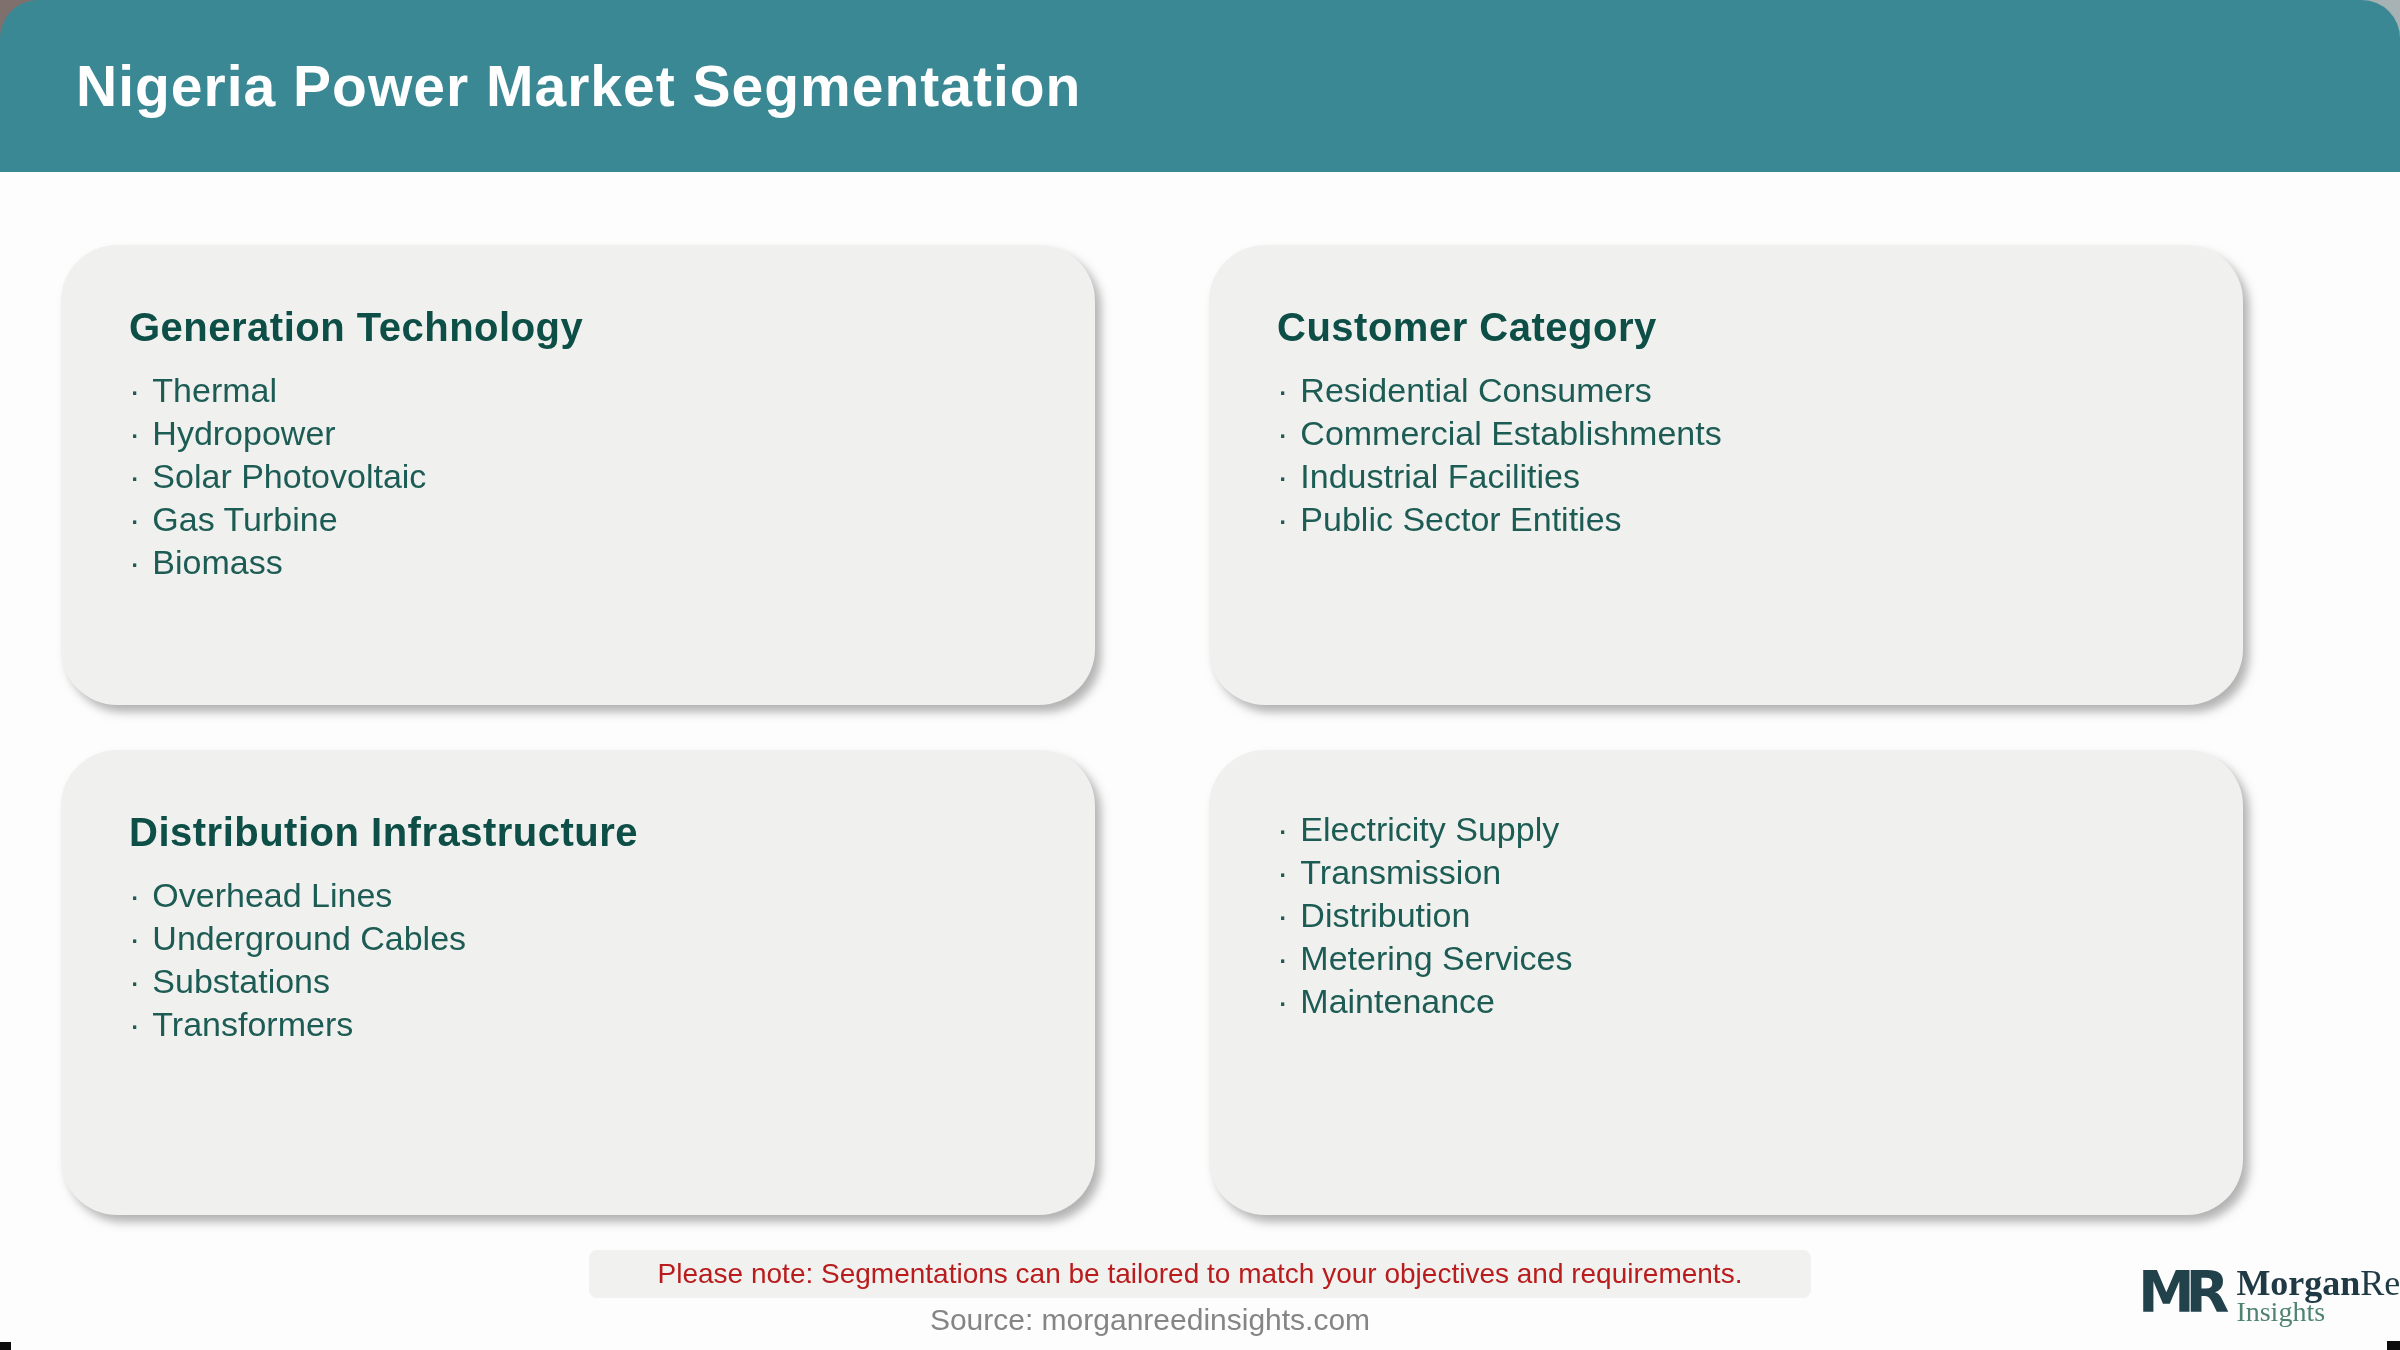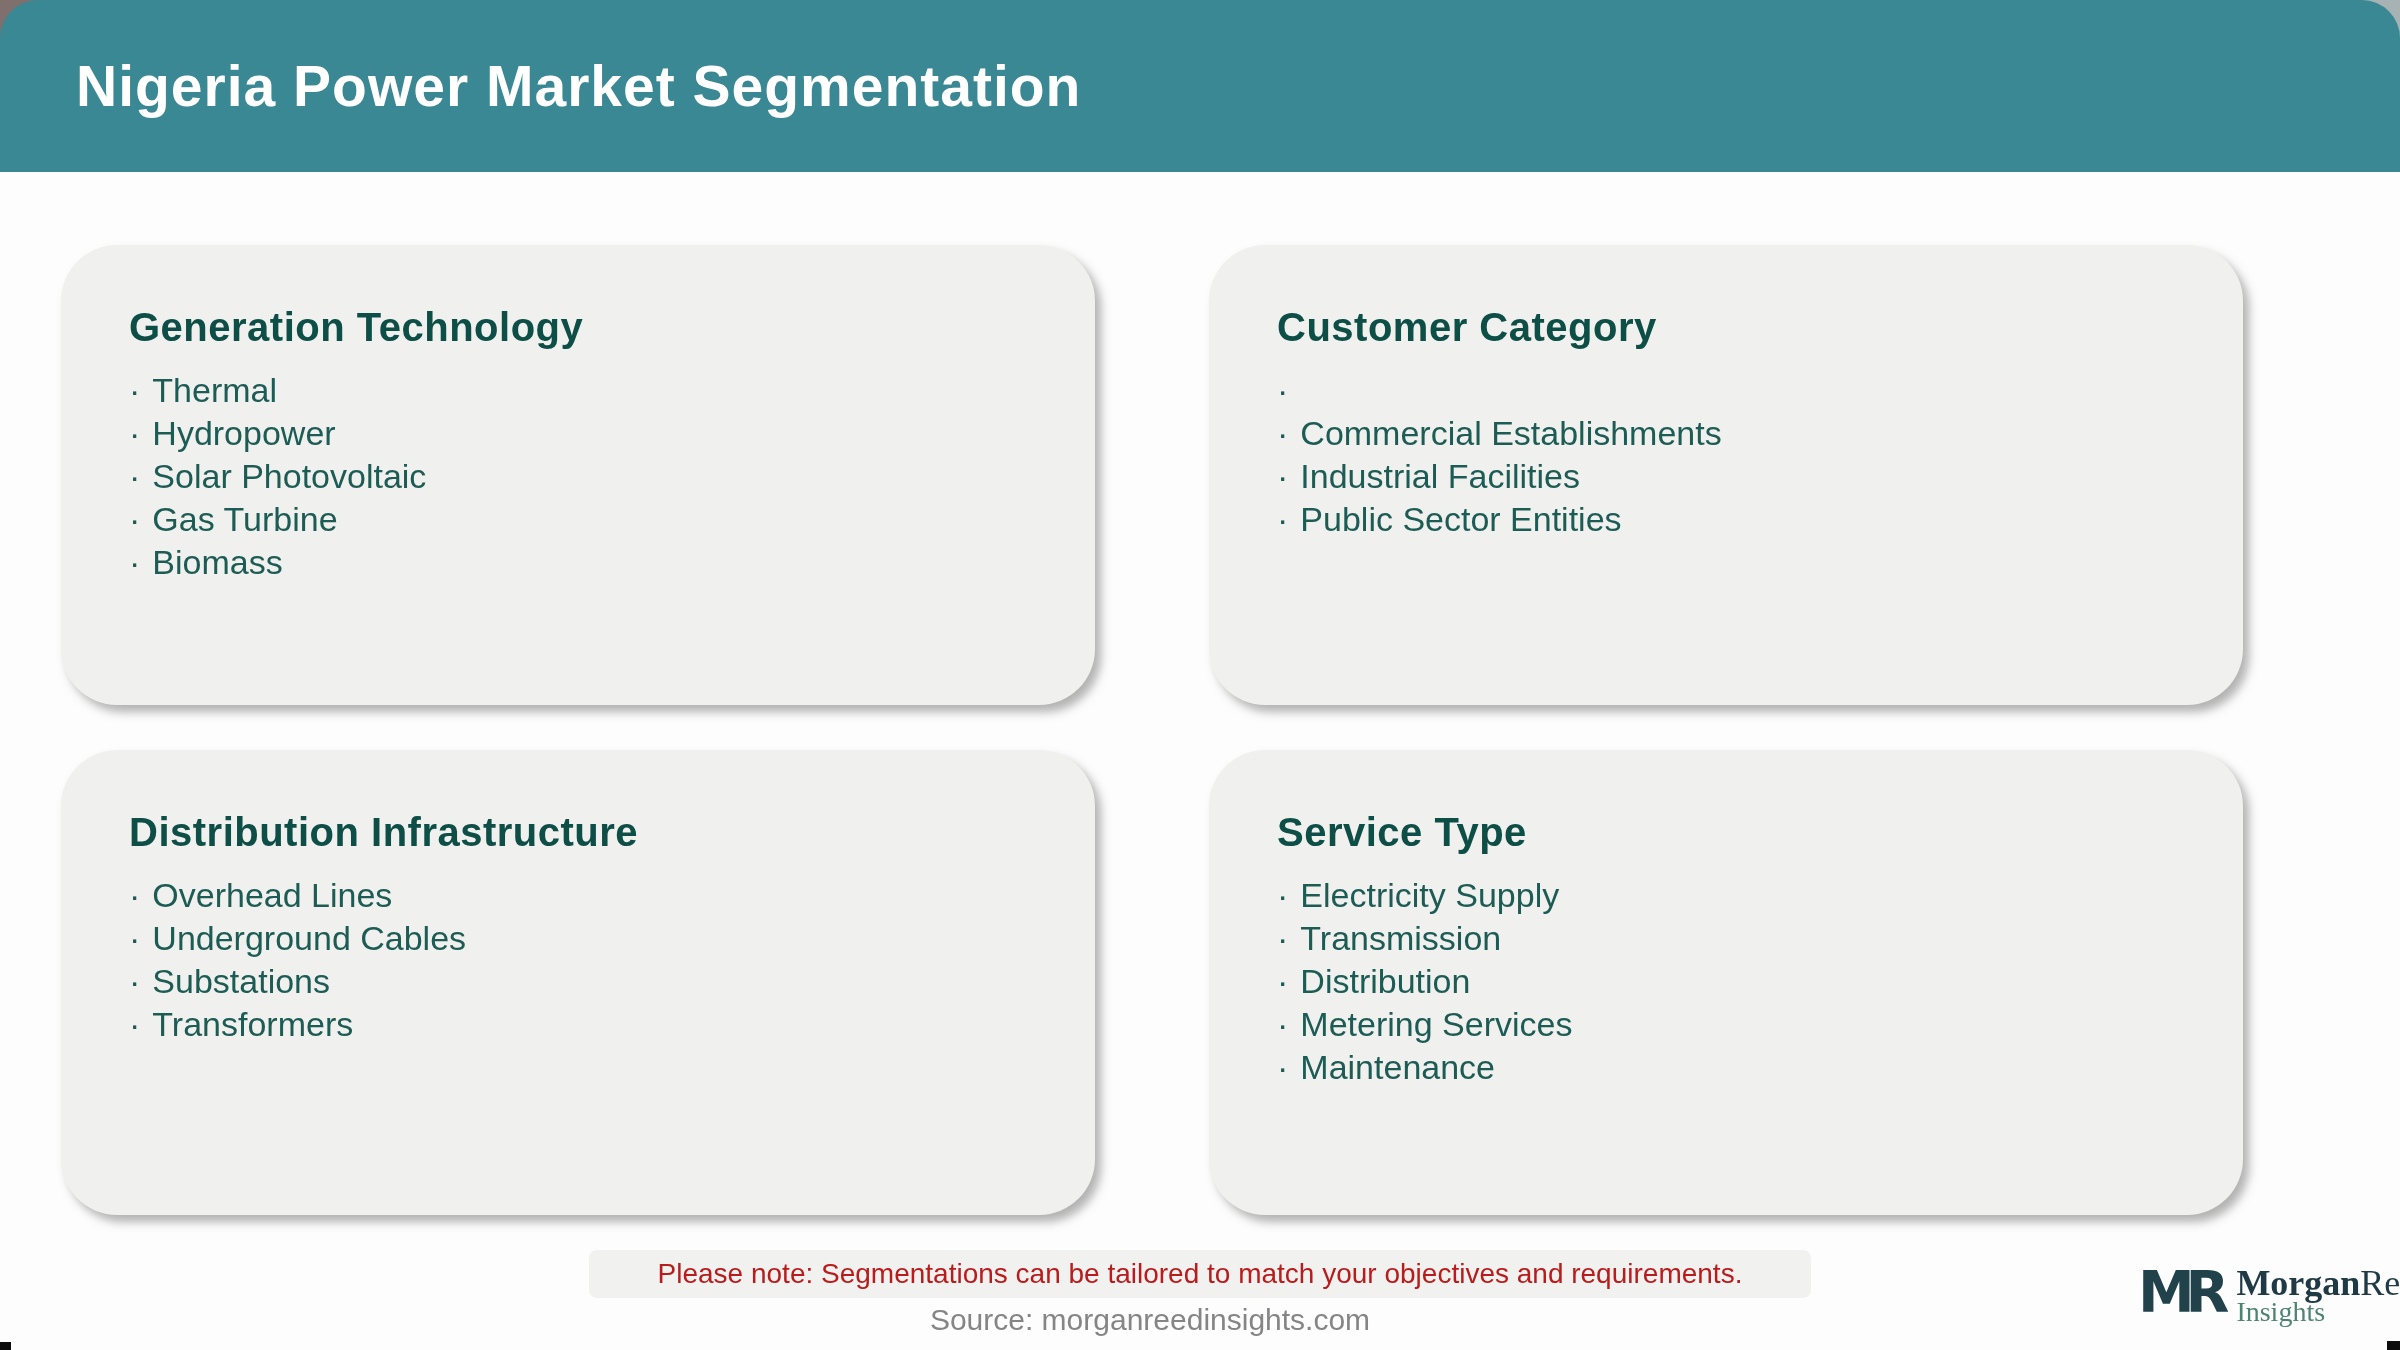--- a/index.html
+++ b/index.html
@@ -126,20 +126,21 @@
         <span>Biomass</span>
       </li>
   </ul>
 </section>
 
 <section class="card" id="card-customer">
   <h2>Customer Category</h2>
   <ul>
     <li>
         <span class="dot">·</span>
+        <span>Residential Consumers</span>
       </li>
     <li>
         <span class="dot">·</span>
         <span>Commercial Establishments</span>
       </li>
     <li>
         <span class="dot">·</span>
         <span>Industrial Facilities</span>
       </li>
     <li>
@@ -165,21 +166,20 @@
         <span>Substations</span>
       </li>
     <li>
         <span class="dot">·</span>
         <span>Transformers</span>
       </li>
   </ul>
 </section>
 
 <section class="card" id="card-service">
-  <h2>Service Type</h2>
   <ul>
     <li>
         <span class="dot">·</span>
         <span>Electricity Supply</span>
       </li>
     <li>
         <span class="dot">·</span>
         <span>Transmission</span>
       </li>
     <li>

